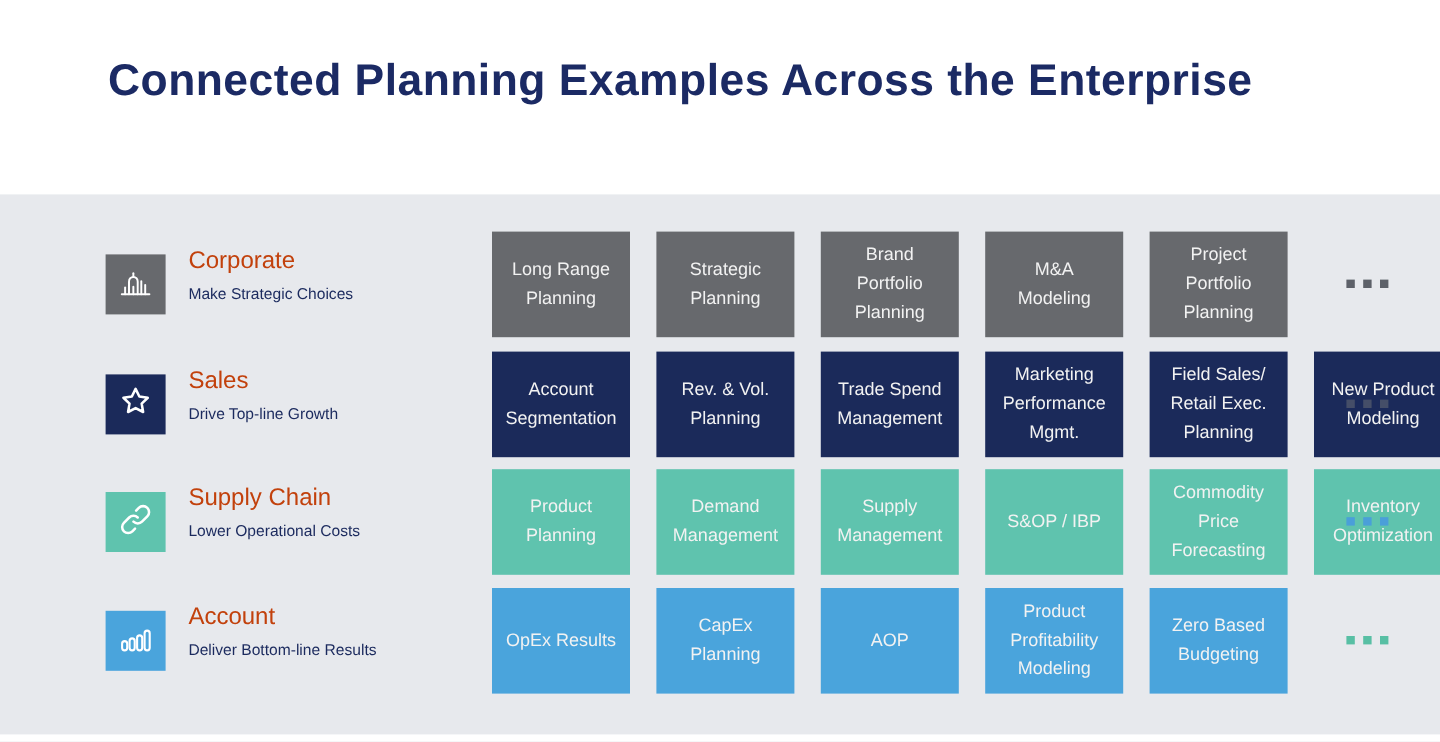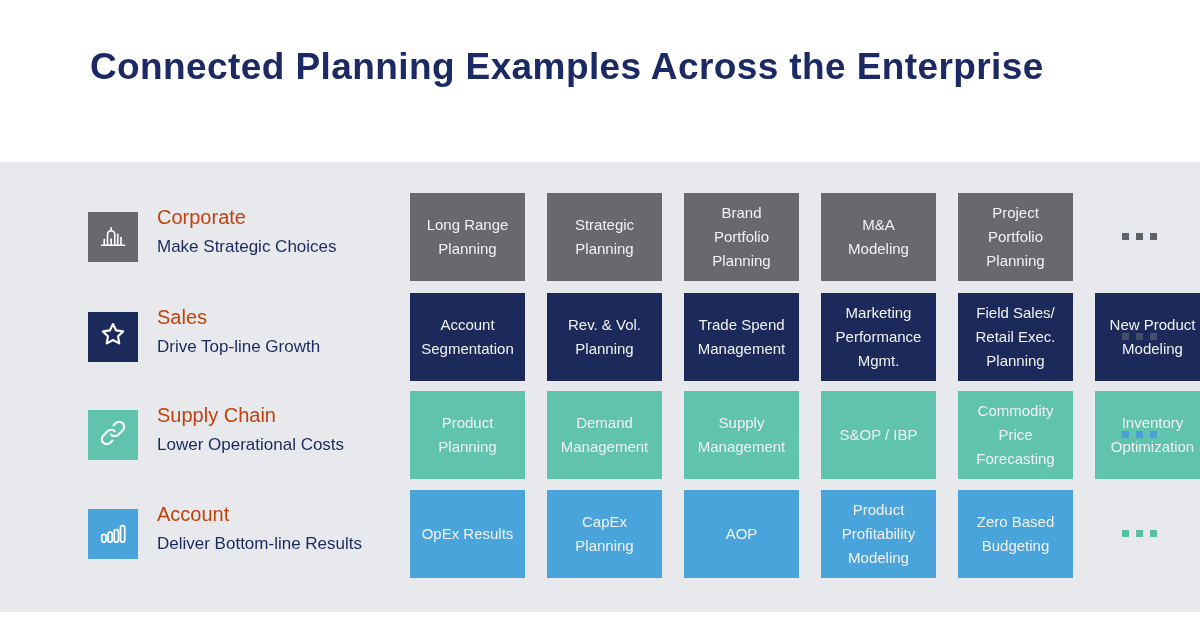--- a/index.html
+++ b/index.html
@@ -14,21 +14,21 @@
   }
   .row{position:absolute;left:0;width:1200px;height:88px;}
   .row1{top:193px}.row2{top:293px}.row3{top:391px}.row4{top:490px}
 
   .icon-box{
     position:absolute;left:88px;top:19px;width:50px;height:50px;
     display:flex;align-items:center;justify-content:center;
   }
   .titles{position:absolute;left:157px;top:12px;}
   .row-label{font-size:20px;color:#c2410c;line-height:1.2;}
-  .row-sub{font-size:17px;color:#1b2a5e;margin-top:8px;}
+  .row-sub{font-size:13px;color:#1b2a5e;margin-top:8px;}
 
   .cells{position:absolute;left:410px;top:0;display:flex;gap:22px;}
   .cell{
     width:115px;height:88px;box-sizing:border-box;
     display:flex;align-items:center;justify-content:center;
     text-align:center;padding:4px 10px;
     color:#f2f2f2;font-size:15px;line-height:1.58;
   }
   .dots{position:absolute;left:1122px;top:40px;display:flex;gap:7px;}
   .dots span{width:7px;height:7px;display:block;}

